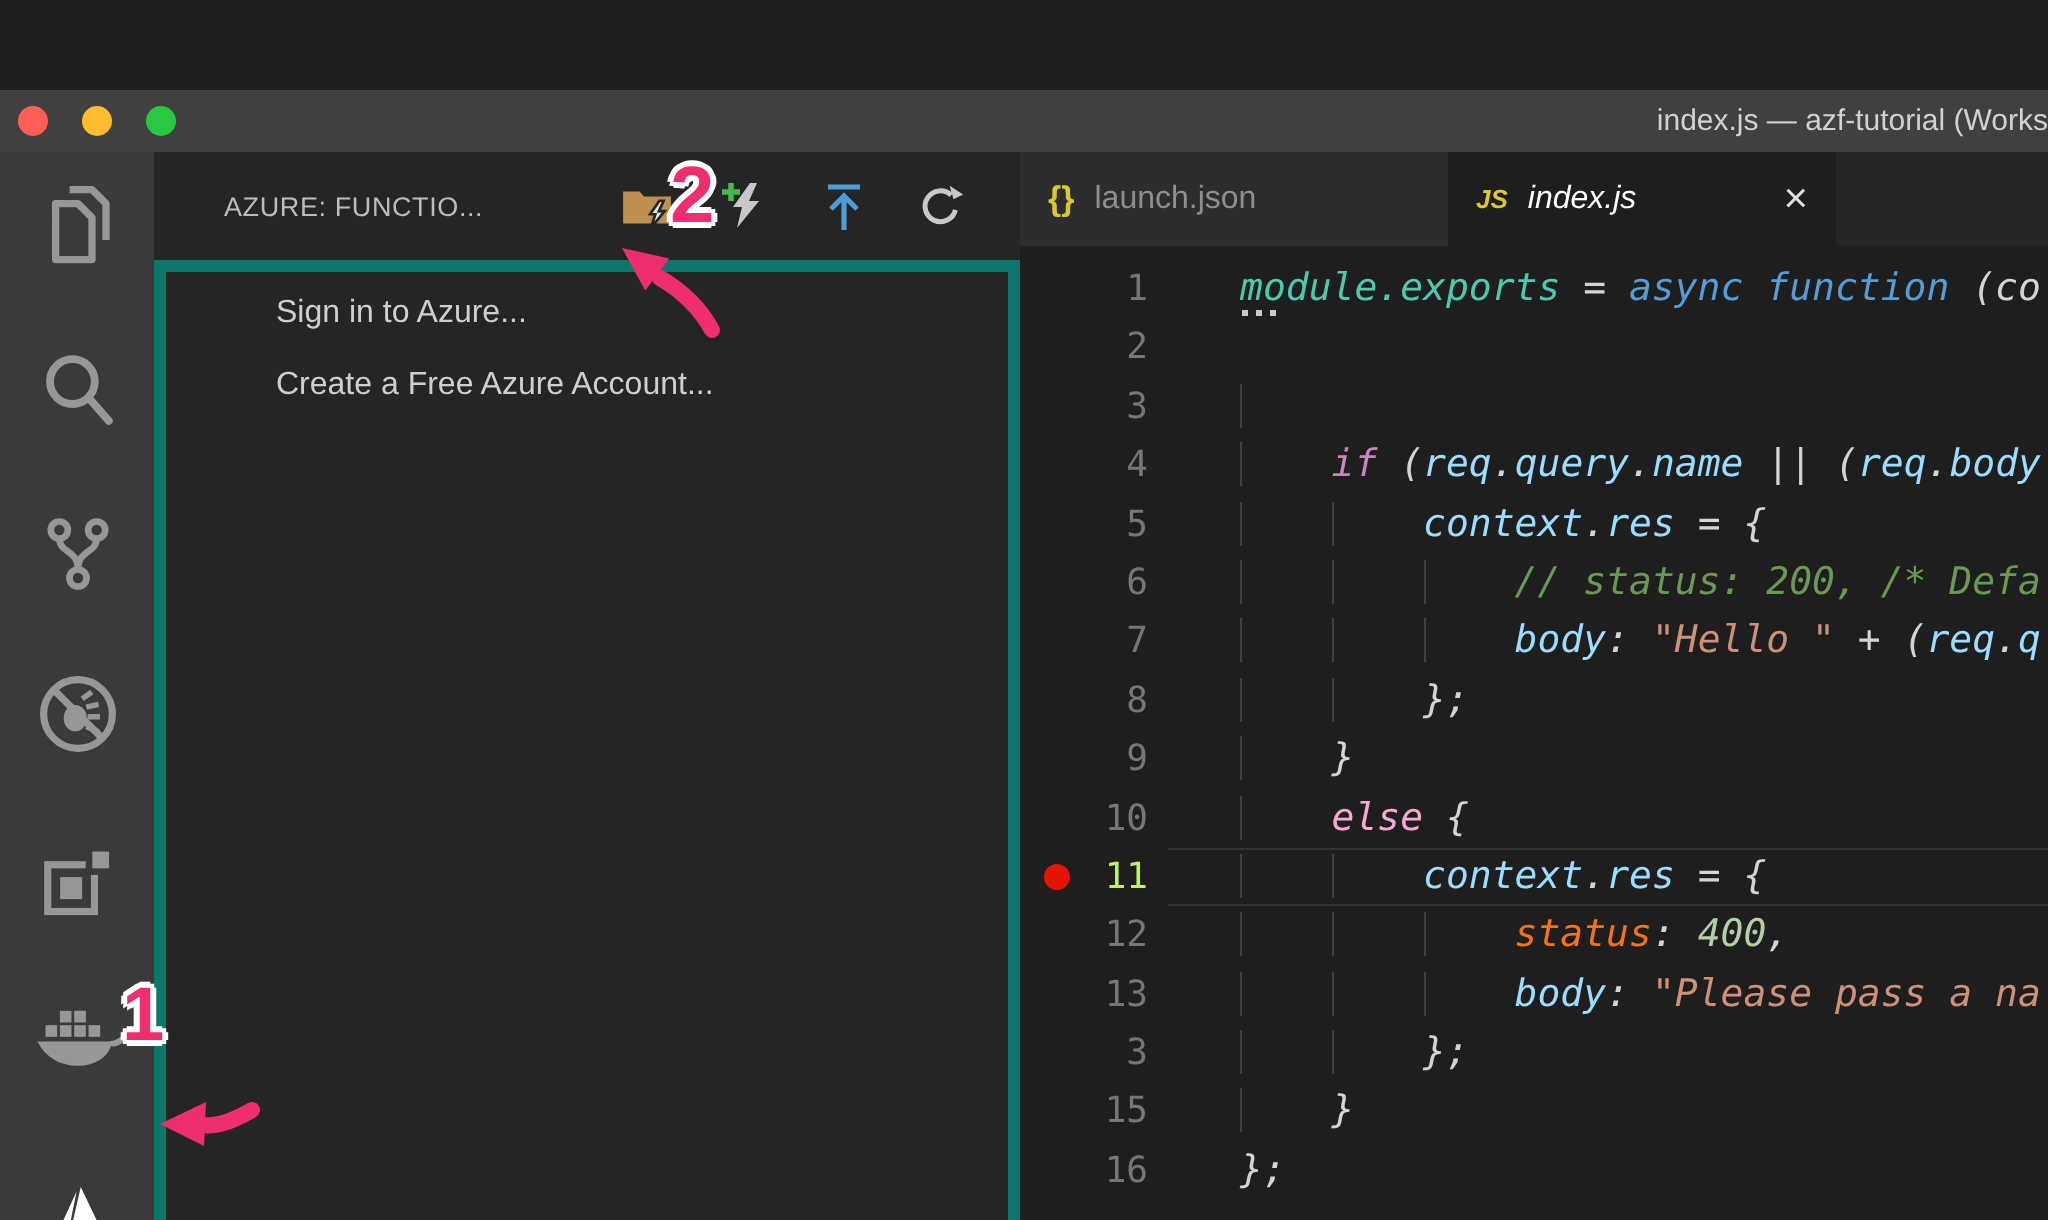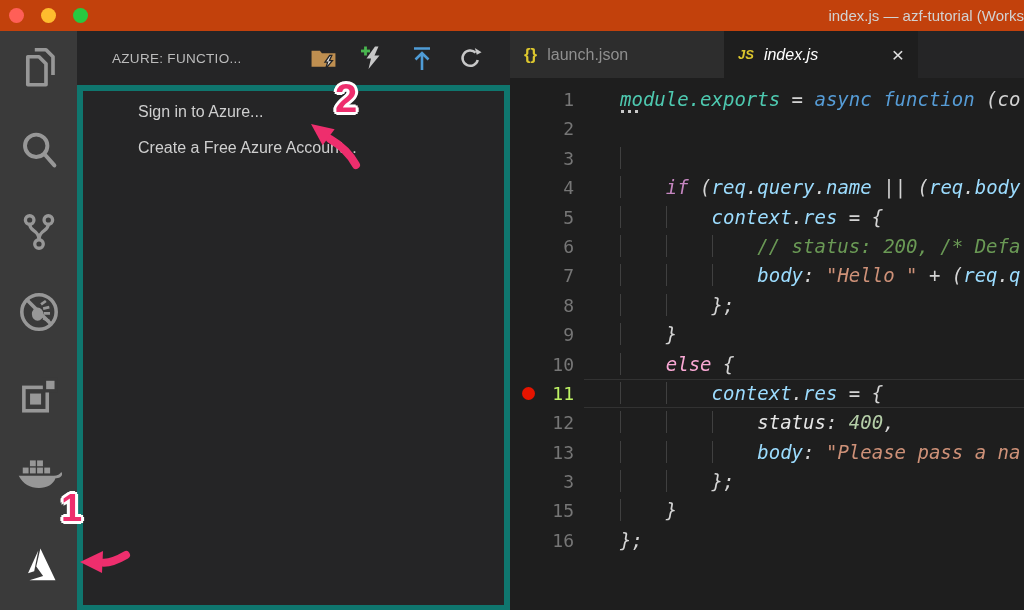--- a/index.html
+++ b/index.html
@@ -1,19 +1,19 @@
 <!DOCTYPE html>
 <html><head>
 <meta charset="utf-8">
 <style>
   html,body{margin:0;padding:0;background:#111;}
   .app{position:relative;width:1024px;height:610px;overflow:hidden;background:#1e1e1e;
        font-family:"Liberation Sans","DejaVu Sans",sans-serif;}
   
-  .titlebar{position:relative;height:31px;background:#c2410c;display:flex;align-items:center;}
+  .titlebar{position:relative;height:31px;background:#404040;display:flex;align-items:center;margin-top:45px;}
   .traffic{display:flex;gap:17px;padding-left:9px;}
   .light{width:15px;height:15px;border-radius:50%;}
   .window-title{position:absolute;right:0;top:0;line-height:31px;font-size:15px;color:#d2d2d2;white-space:nowrap;}
   
   .main{display:flex;height:579px;}
   .activitybar{position:relative;width:77px;flex:none;background:#3a3a3a;}
   .ab-item{position:absolute;left:0;width:77px;display:flex;justify-content:center;}
   
   .sidebar{position:relative;width:433px;flex:none;background:#252526;}
   .sb-header{height:54px;display:flex;align-items:center;}
@@ -228,21 +228,21 @@
           <div class="row">
             <div class="ln">10</div>
             <div class="lc"><span class="ig">    </span><span class="tok" style="color: #f9a8d4;">else</span><span class="tok" style="color: rgb(212, 212, 212);"> {</span></div>
           </div>
           <div class="row cur">
             <div class="ln">11<span class="bp"></span></div>
             <div class="lc"><span class="ig">    </span><span class="ig">    </span><span class="tok" style="color: rgb(156, 220, 254);">context</span><span class="tok" style="color: rgb(212, 212, 212);">.</span><span class="tok" style="color: rgb(156, 220, 254);">res</span><span class="tok" style="color: rgb(212, 212, 212);"> = {</span></div>
           </div>
           <div class="row">
             <div class="ln">12</div>
-            <div class="lc"><span class="ig">    </span><span class="ig">    </span><span class="ig">    </span><span class="tok" style="color: #e5e5e5;">status</span><span class="tok" style="color: rgb(212, 212, 212);">: </span><span class="tok" style="color: rgb(181, 206, 168);">400</span><span class="tok" style="color: rgb(212, 212, 212);">,</span></div>
+            <div class="lc"><span class="ig">    </span><span class="ig">    </span><span class="ig">    </span><span class="tok" style="color: #f97316;">status</span><span class="tok" style="color: rgb(212, 212, 212);">: </span><span class="tok" style="color: rgb(181, 206, 168);">400</span><span class="tok" style="color: rgb(212, 212, 212);">,</span></div>
           </div>
           <div class="row">
             <div class="ln">13</div>
             <div class="lc"><span class="ig">    </span><span class="ig">    </span><span class="ig">    </span><span class="tok" style="color: rgb(156, 220, 254);">body</span><span class="tok" style="color: rgb(212, 212, 212);">: </span><span class="tok" style="color: rgb(206, 145, 120);">"Please pass a na</span></div>
           </div>
           <div class="row">
             <div class="ln">3</div>
             <div class="lc"><span class="ig">    </span><span class="ig">    </span><span class="tok" style="color: rgb(212, 212, 212);">};</span></div>
           </div>
           <div class="row">

